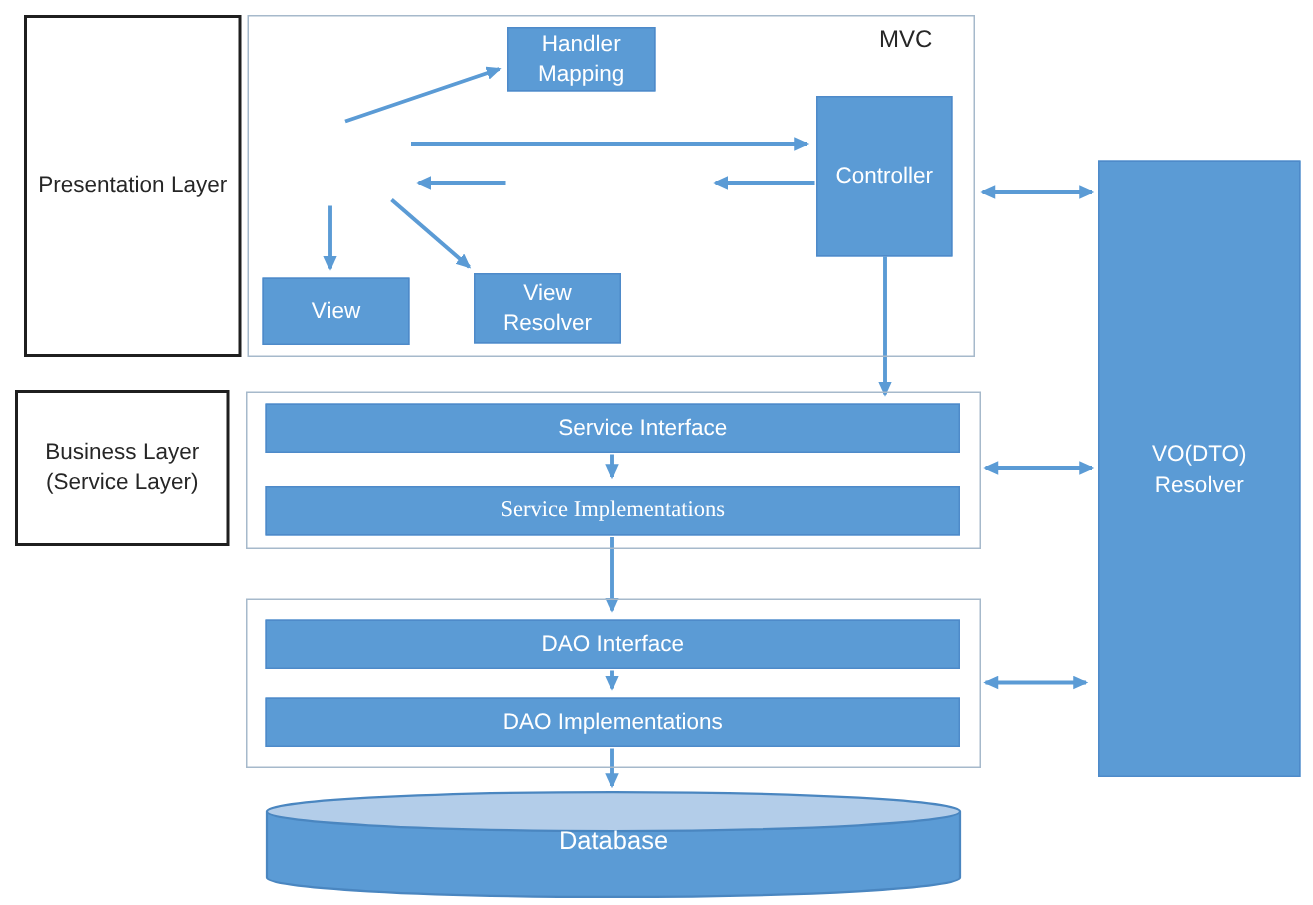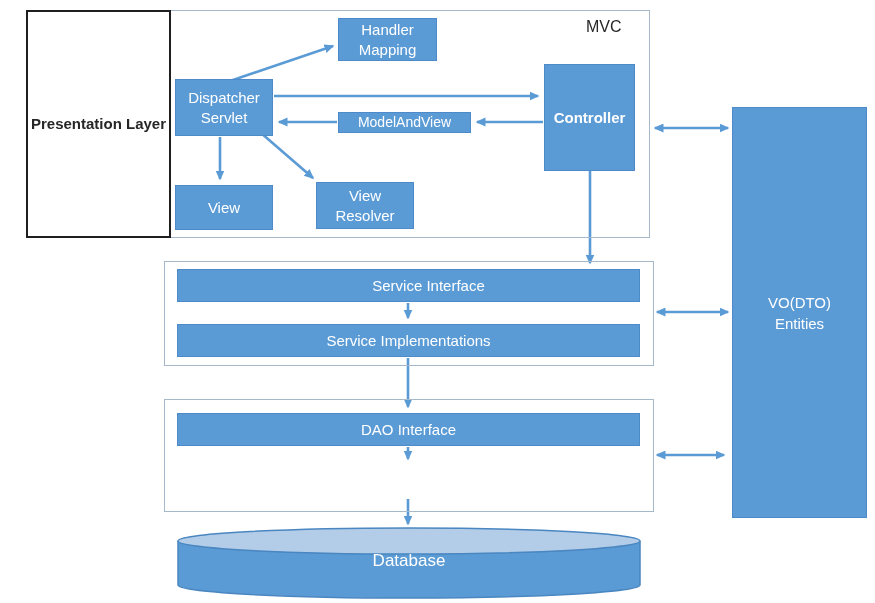--- a/index.html
+++ b/index.html
@@ -129,40 +129,40 @@
     <line class="arrow" x1="408" y1="303" x2="408" y2="318" marker-end="url(#ah-end)"></line>
     <line class="arrow" x1="408" y1="358" x2="408" y2="407" marker-end="url(#ah-end)"></line>
     <line class="arrow" x1="408" y1="447" x2="408" y2="459" marker-end="url(#ah-end)"></line>
     <line class="arrow" x1="408" y1="499" x2="408" y2="524" marker-end="url(#ah-end)"></line>
 
     <line class="arrow" x1="655" y1="128" x2="728" y2="128" marker-start="url(#ah-start)" marker-end="url(#ah-end)"></line>
     <line class="arrow" x1="657" y1="312" x2="728" y2="312" marker-start="url(#ah-start)" marker-end="url(#ah-end)"></line>
     <line class="arrow" x1="657" y1="455" x2="724" y2="455" marker-start="url(#ah-start)" marker-end="url(#ah-end)"></line>
   </svg>
 
-  <div class="box black-box multiline" style="left:26px; top:10px; width:145px; height:228px;font-weight:bold;">Presentation Layer</div>
+  <div class="box black-box multiline" style="left:16px; top:10px; width:145px; height:228px;">Presentation Layer</div>
+  <div class="box black-box multiline" style="left:10px; top:260px; width:143px; height:104px;">Business Layer
+(Service Layer)</div>
 
   <div class="container-box" style="left:165px; top:10px; width:485px; height:228px;"></div>
   <div class="mvc-label" style="left:586px; top:18px;">MVC</div>
 
   <div class="box node multiline" style="left:338px; top:18px; width:99px; height:43px;">Handler
 Mapping</div>
-  <div class="box node multiline" style="left:175px; top:79px; width:98px; height:57px;">Dispatcher
-Servlet</div>
-  <div class="box node" style="left:544px; top:64px; width:91px; height:107px;font-weight:bold;">Controller</div>
-  <div class="box node mav" style="left:338px; top:112px; width:133px; height:21px;">ModelAndView</div>
+  <div class="box node" style="left:544px; top:64px; width:91px; height:107px;">Controller</div>
   <div class="box node" style="left:175px; top:185px; width:98px; height:45px;">View</div>
   <div class="box node multiline" style="left:316px; top:182px; width:98px; height:47px;">View
 Resolver</div>
 
   <div class="container-box" style="left:164px; top:261px; width:490px; height:105px;"></div>
   <div class="box bar" style="left:177px; top:269px; width:463px; height:33px;padding-left:40px;">Service Interface</div>
-  <div class="box bar" style="left:177px; top:324px; width:463px; height:33px;">Service Implementations</div>
+  <div class="box bar" style="left:177px; top:324px; width:463px; height:33px;font-family:Liberation Serif, serif;">Service Implementations</div>
 
   <div class="container-box" style="left:164px; top:399px; width:490px; height:113px;"></div>
   <div class="box bar" style="left:177px; top:413px; width:463px; height:33px;text-align:center;">DAO Interface</div>
+  <div class="box bar" style="left:177px; top:465px; width:463px; height:33px;">DAO Implementations</div>
 
   <div class="box vo-box multiline" style="left:732px; top:107px; width:135px; height:411px;">VO(DTO)
-Entities</div>
+Resolver</div>
 
   <div class="db-label" style="left:178px; top:551px; width:462px;">Database</div>
 
 </div>
 
 </body></html>

